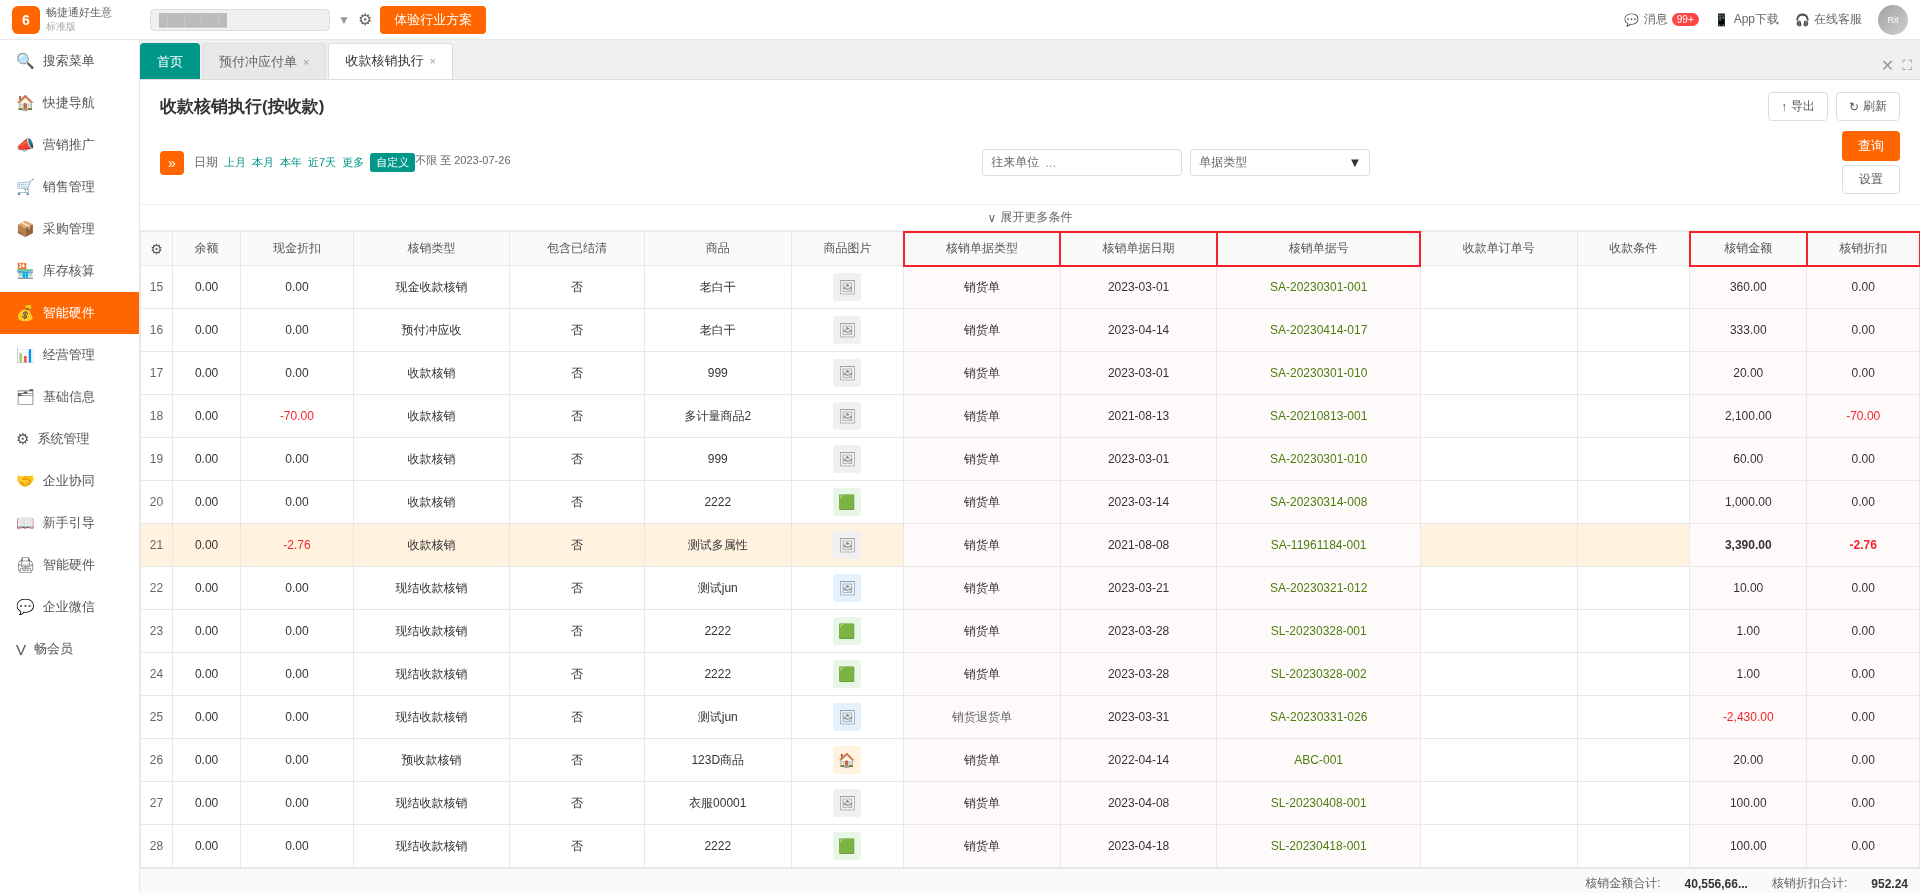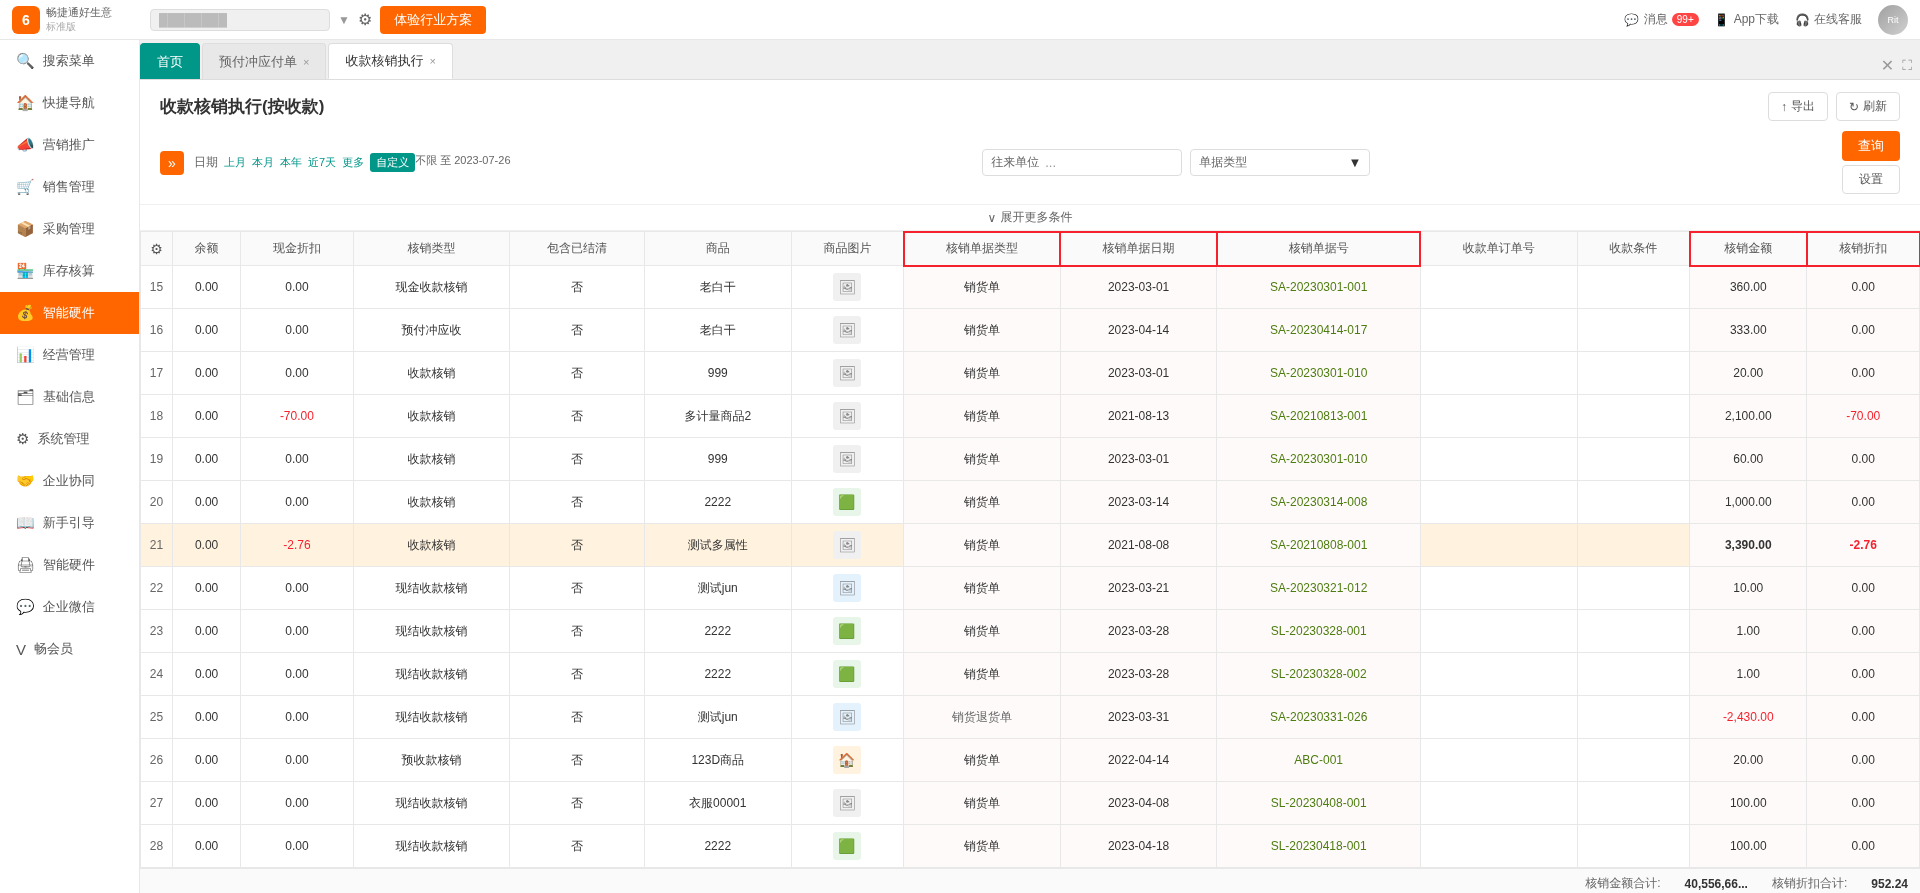--- a/index.html
+++ b/index.html
@@ -673,21 +673,21 @@
               <tr class="row-highlighted">
                 <td style="color: rgb(102, 102, 102);">21</td>
                 <td>0.00</td>
                 <td class="red-text">-2.76</td>
                 <td>收款核销</td>
                 <td>否</td>
                 <td>测试多属性</td>
                 <td><div class="image-cell" style="background: rgb(240, 240, 240); margin: 0px auto; font-size: 14px;">🖼</div></td>
                 <td style="background: rgba(255, 0, 0, 0.02);">销货单</td>
                 <td style="background: rgba(255, 0, 0, 0.02);">2021-08-08</td>
-                <td style="background: rgba(255, 0, 0, 0.02);"><a class="link-cell" href="#">SA-20210808-001</a></td>
+                <td style="background: rgba(255, 0, 0, 0.02);"><a class="link-cell" href="#">SA-11961184-001</a></td>
                 <td></td>
                 <td></td>
                 <td style="background: rgba(255, 0, 0, 0.02); font-weight: bold;">3,390.00</td>
                 <td class="red-text" style="background: rgba(255, 0, 0, 0.02); font-weight: bold;">-2.76</td>
               </tr>
               <tr>
                 <td style="color: rgb(102, 102, 102);">22</td>
                 <td>0.00</td>
                 <td>0.00</td>
                 <td>现结收款核销</td>

